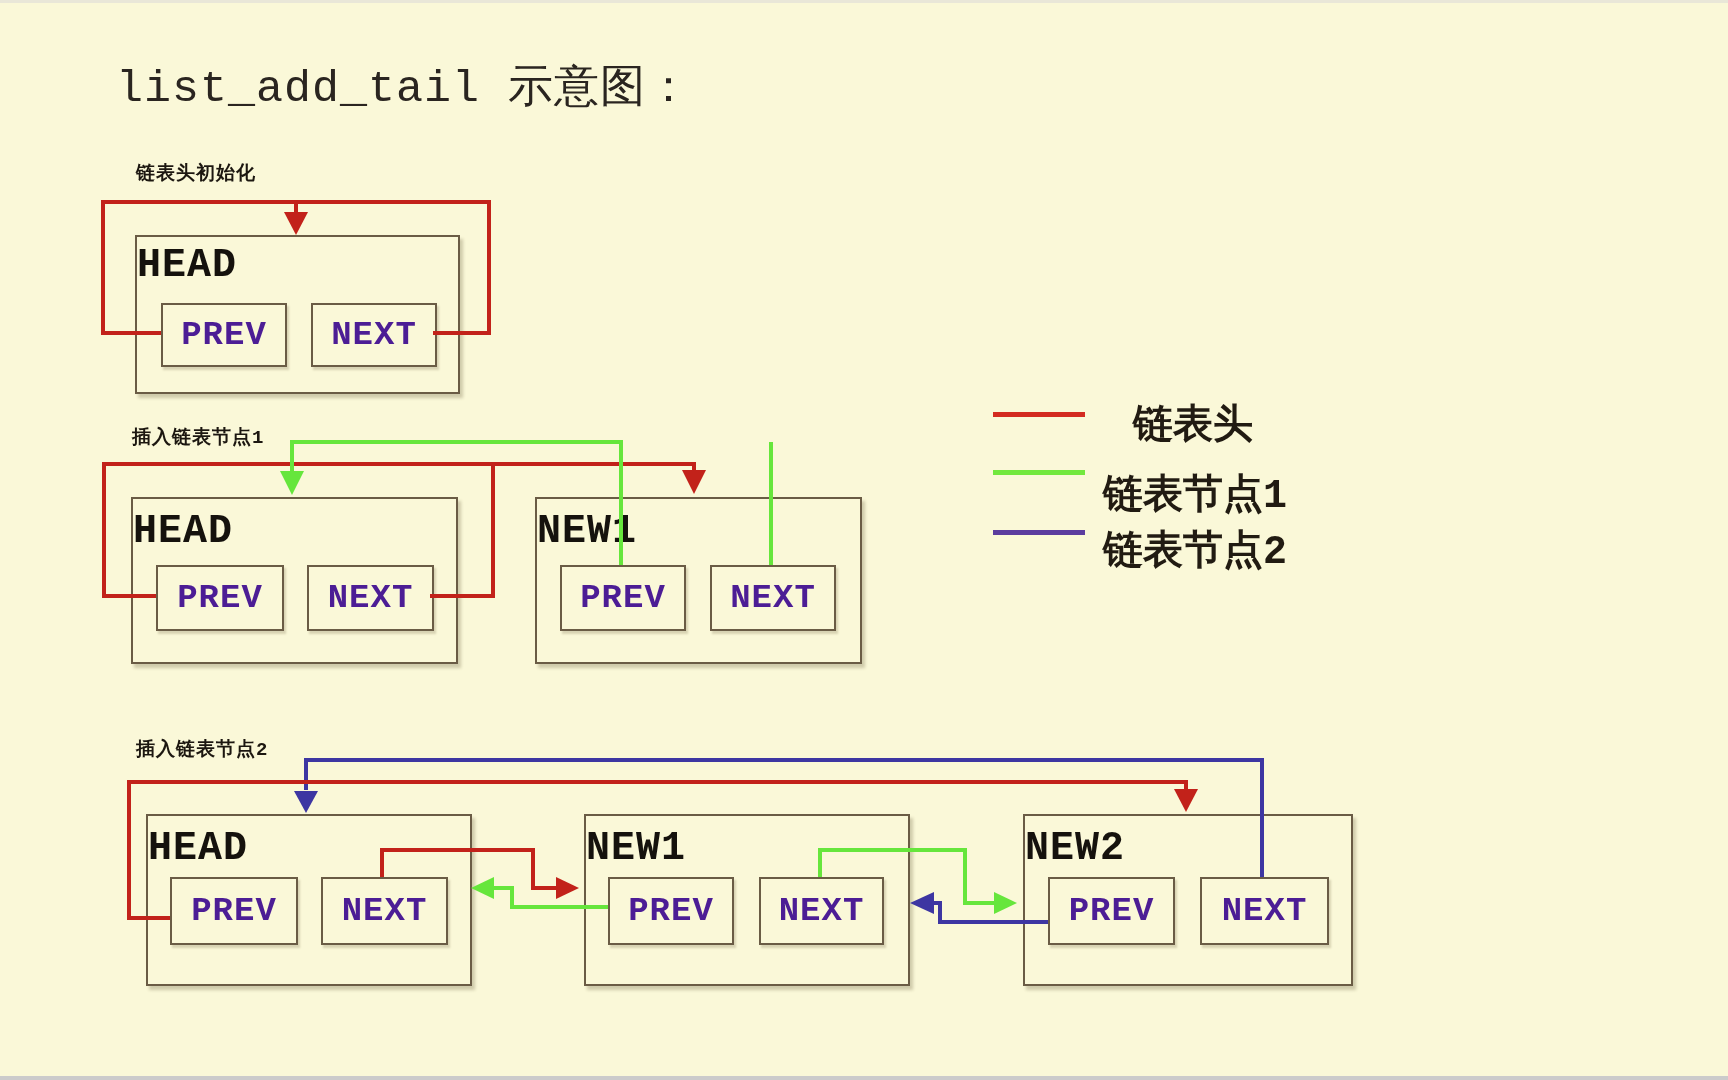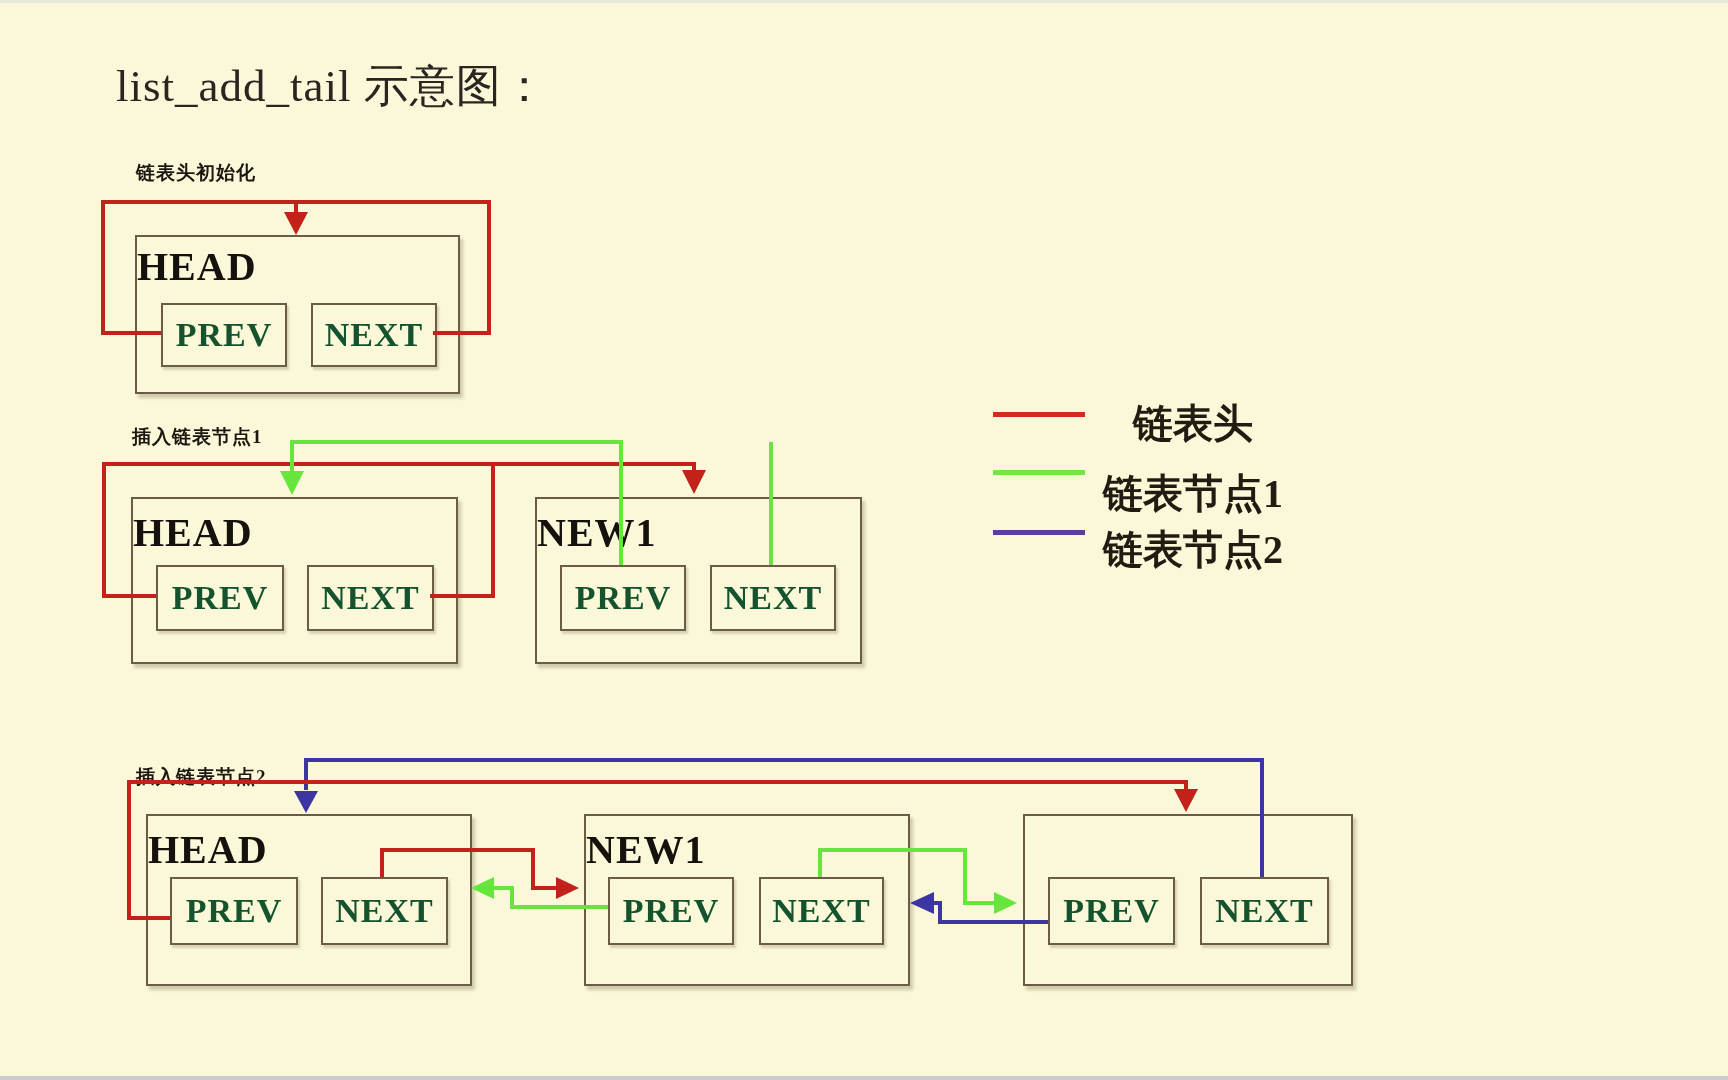--- a/index.html
+++ b/index.html
@@ -1,19 +1,19 @@
 <!DOCTYPE html>
 <html><head>
 <meta charset="utf-8">
 <style>
   html,body{margin:0;padding:0;background:#faf8d8;}
   #stage{
     position:relative;width:1728px;height:1080px;overflow:hidden;
     background:#faf8d8;
-    font-family:Liberation Serif, serif;
+    font-family:Liberation Mono, monospace;
     color:#1d1914;
   }
   .edge-strip-top{position:absolute;left:0;top:0;width:1728px;height:3px;background:#e9e7d8;}
   .edge-strip-bottom{position:absolute;left:0;bottom:0;width:1728px;height:4px;background:#cbcbcb;}
 
   .page-title{
     position:absolute;left:116px;top:56px;
     font-size:45px;letter-spacing:1px;color:#2a2520;white-space:nowrap;
   }
 
@@ -26,21 +26,21 @@
     position:absolute;border:2px solid #6a5c45;background:rgba(250,248,216,0.0);
     box-shadow:3px 4px 3px rgba(110,98,66,0.30);
   }
   .node-title{
     position:absolute;left:0;top:10px;width:100%;text-align:left;
     font-size:40px;font-weight:bold;color:#15120d;letter-spacing:1px;
   }
   .cell{
     position:absolute;border:2px solid #6a5c45;
     display:flex;align-items:center;justify-content:center;
-    font-size:34px;font-weight:bold;color:#14532d;letter-spacing:1px;
+    font-size:34px;font-weight:bold;color:#4c1d95;letter-spacing:1px;
     box-shadow:2px 3px 2px rgba(110,98,66,0.25);
     background:rgba(250,248,216,0.0);
     text-align:right;
   }
 
   svg.edges{position:absolute;left:0;top:0;pointer-events:none;}
   .e{fill:none;stroke-width:4px;stroke-linejoin:miter;}
   .e-red{stroke:#c2221a;}  .f-red{fill:#c2221a;stroke:none;}
   .e-green{stroke:#66e63c;} .f-green{fill:#66e63c;stroke:none;}
   .e-blue{stroke:#3d36a2;}  .f-blue{fill:#3d36a2;stroke:none;}
@@ -77,35 +77,36 @@
     <div class="cell" style="left:23px;top:66px;width:124px;height:62px;">PREV</div>
     <div class="cell" style="left:174px;top:66px;width:123px;height:62px;">NEXT</div>
   </div>
 
   <div class="node" style="left:535px;top:497px;width:323px;height:163px;">
     <div class="node-title">NEW1</div>
     <div class="cell" style="left:23px;top:66px;width:122px;height:62px;">PREV</div>
     <div class="cell" style="left:173px;top:66px;width:122px;height:62px;">NEXT</div>
   </div>
 
-  <div class="sec-label" style="left:136px;top:764px;text-align:center;">插入链表节点2</div>
+  <div class="sec-label" style="left:136px;top:736px;text-align:center;">插入链表节点2</div>
 
   <div class="node" style="left:146px;top:814px;width:322px;height:168px;">
     <div class="node-title">HEAD</div>
     <div class="cell" style="left:22px;top:61px;width:124px;height:64px;">PREV</div>
     <div class="cell" style="left:173px;top:61px;width:123px;height:64px;">NEXT</div>
   </div>
 
   <div class="node" style="left:584px;top:814px;width:322px;height:168px;">
     <div class="node-title">NEW1</div>
     <div class="cell" style="left:22px;top:61px;width:122px;height:64px;">PREV</div>
     <div class="cell" style="left:173px;top:61px;width:121px;height:64px;">NEXT</div>
   </div>
 
   <div class="node" style="left:1023px;top:814px;width:326px;height:168px;">
+    <div class="node-title">NEW2</div>
     <div class="cell" style="left:23px;top:61px;width:123px;height:64px;">PREV</div>
     <div class="cell" style="left:175px;top:61px;width:125px;height:64px;">NEXT</div>
   </div>
 
   <svg class="edges" width="1728" height="1080" viewBox="0 0 1728 1080">
 
     <path class="e e-red" d="M161 333 H103 V202 H489 V333 H433"></path>
     <path class="e e-red" d="M296 202 V214"></path>
     <polygon class="f-red" points="296,235 284,212 308,212"></polygon>
 

